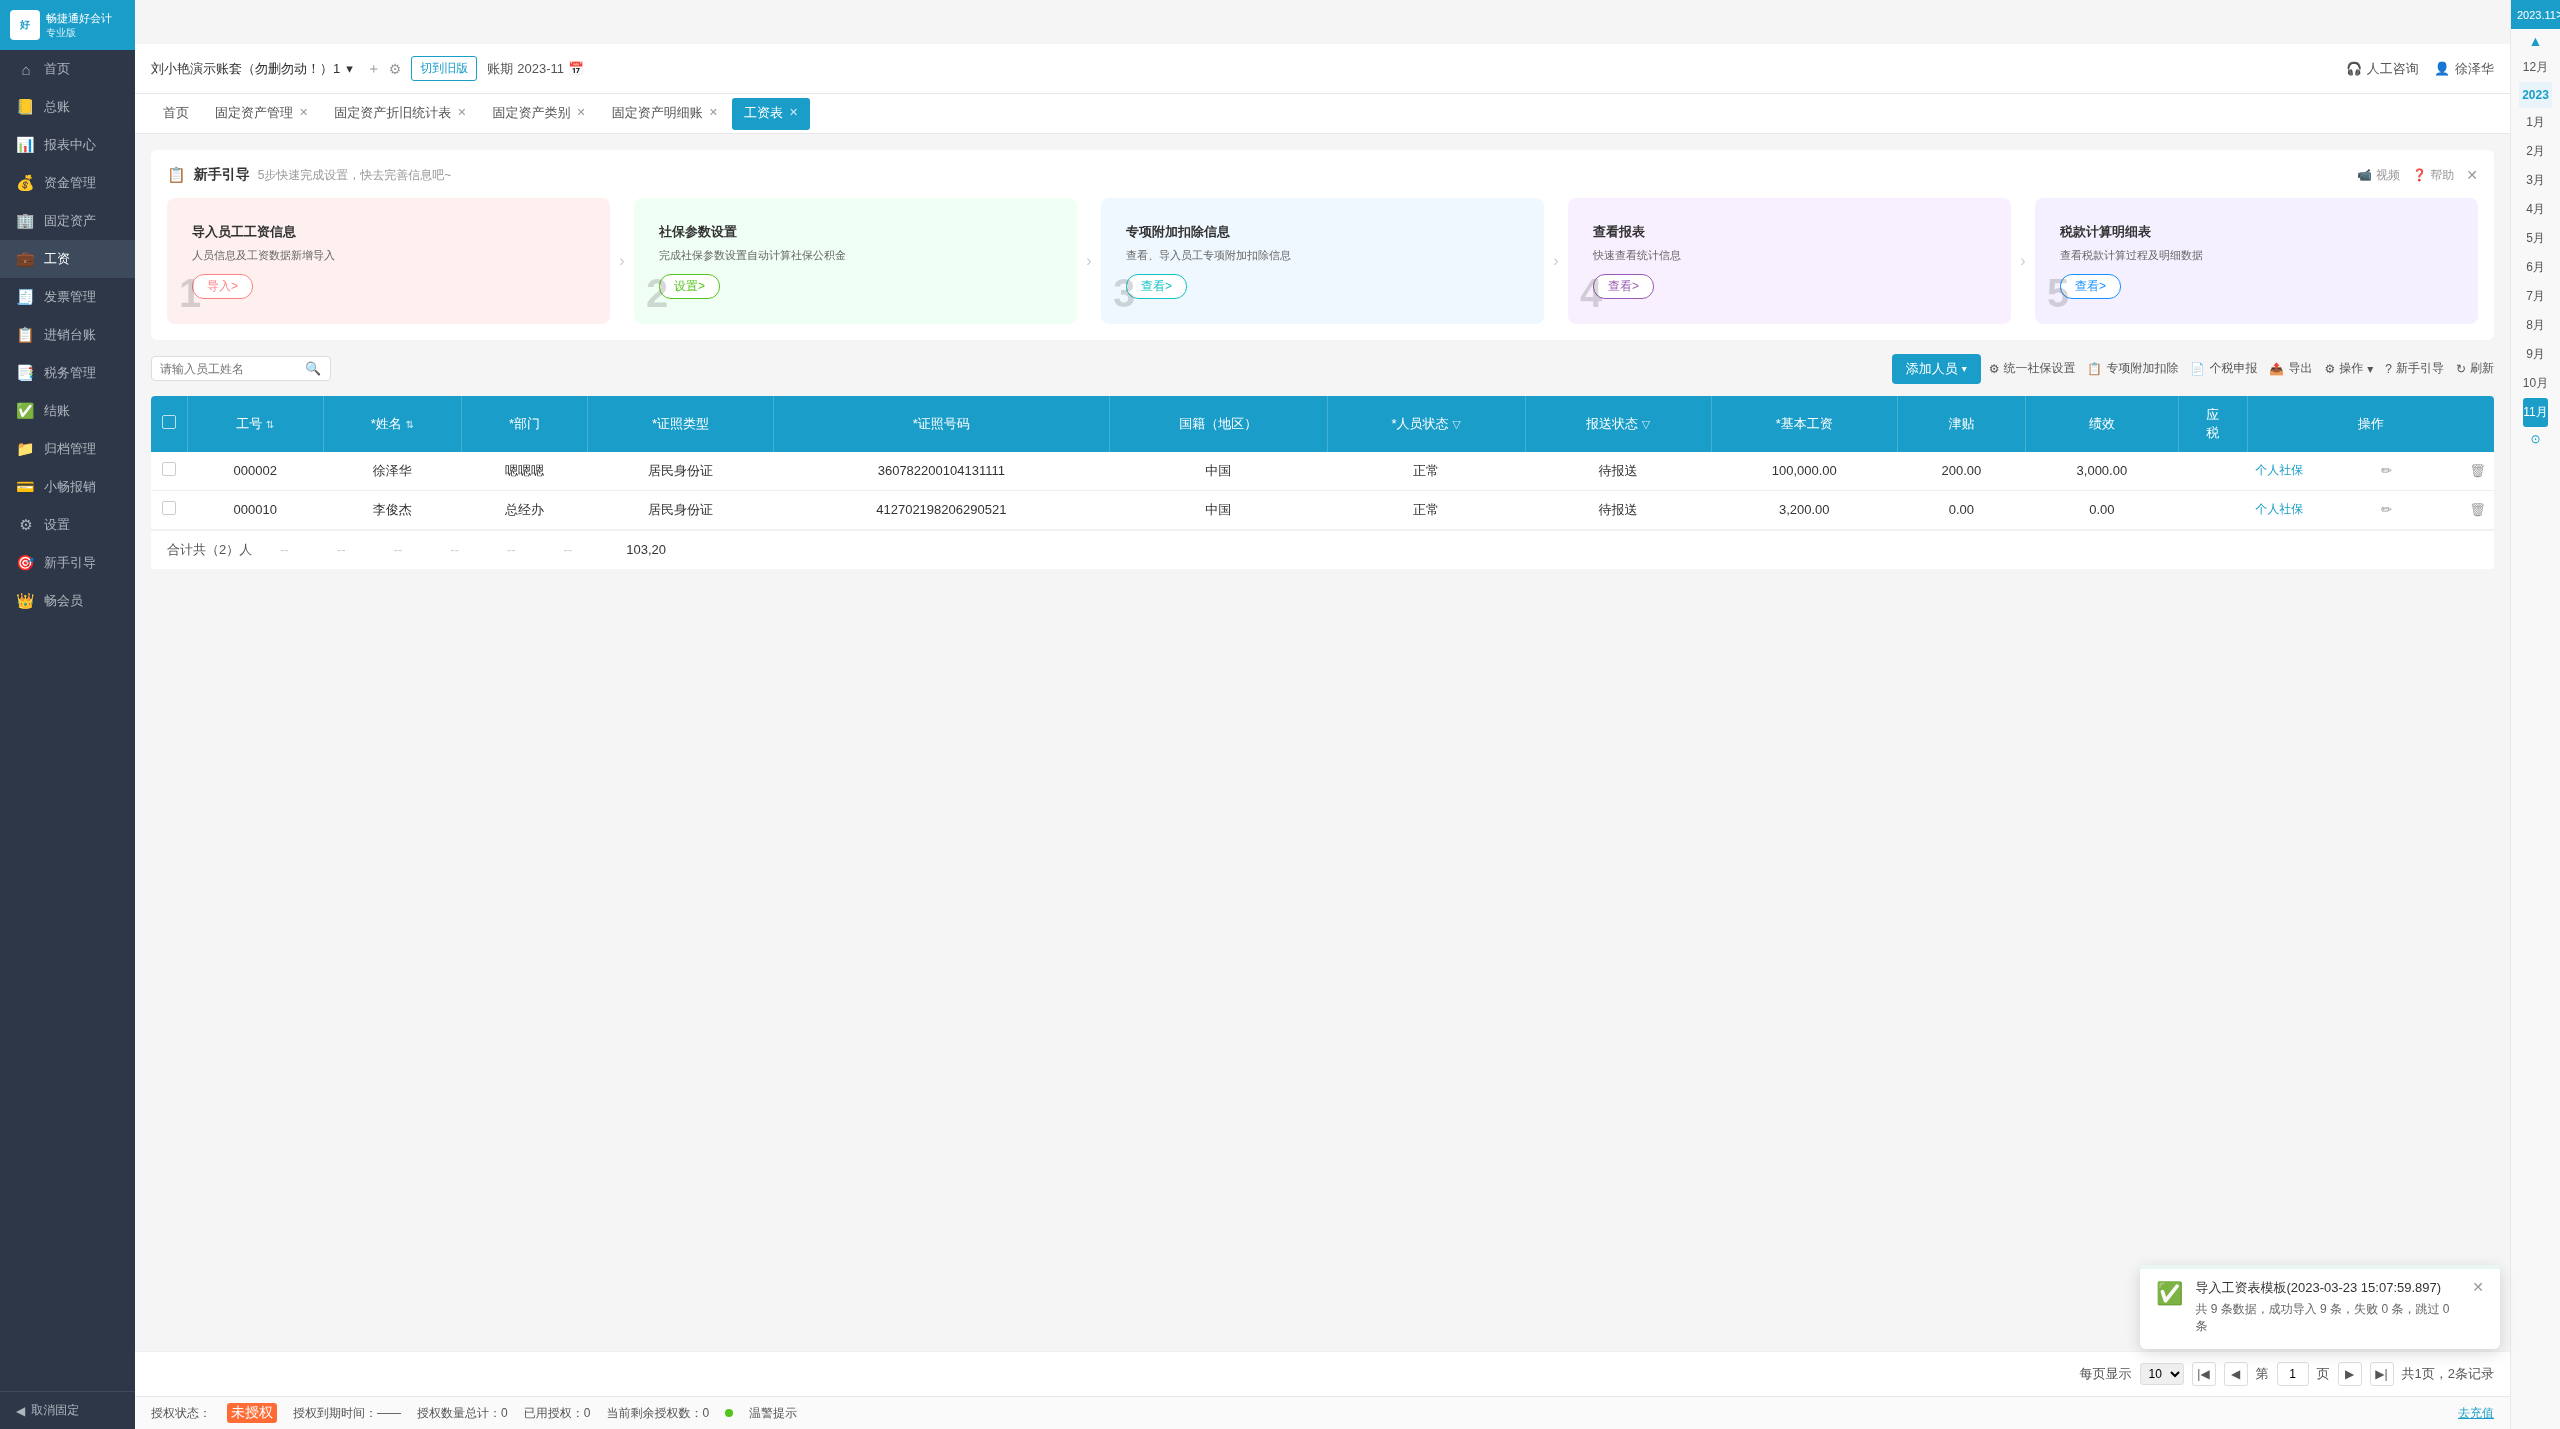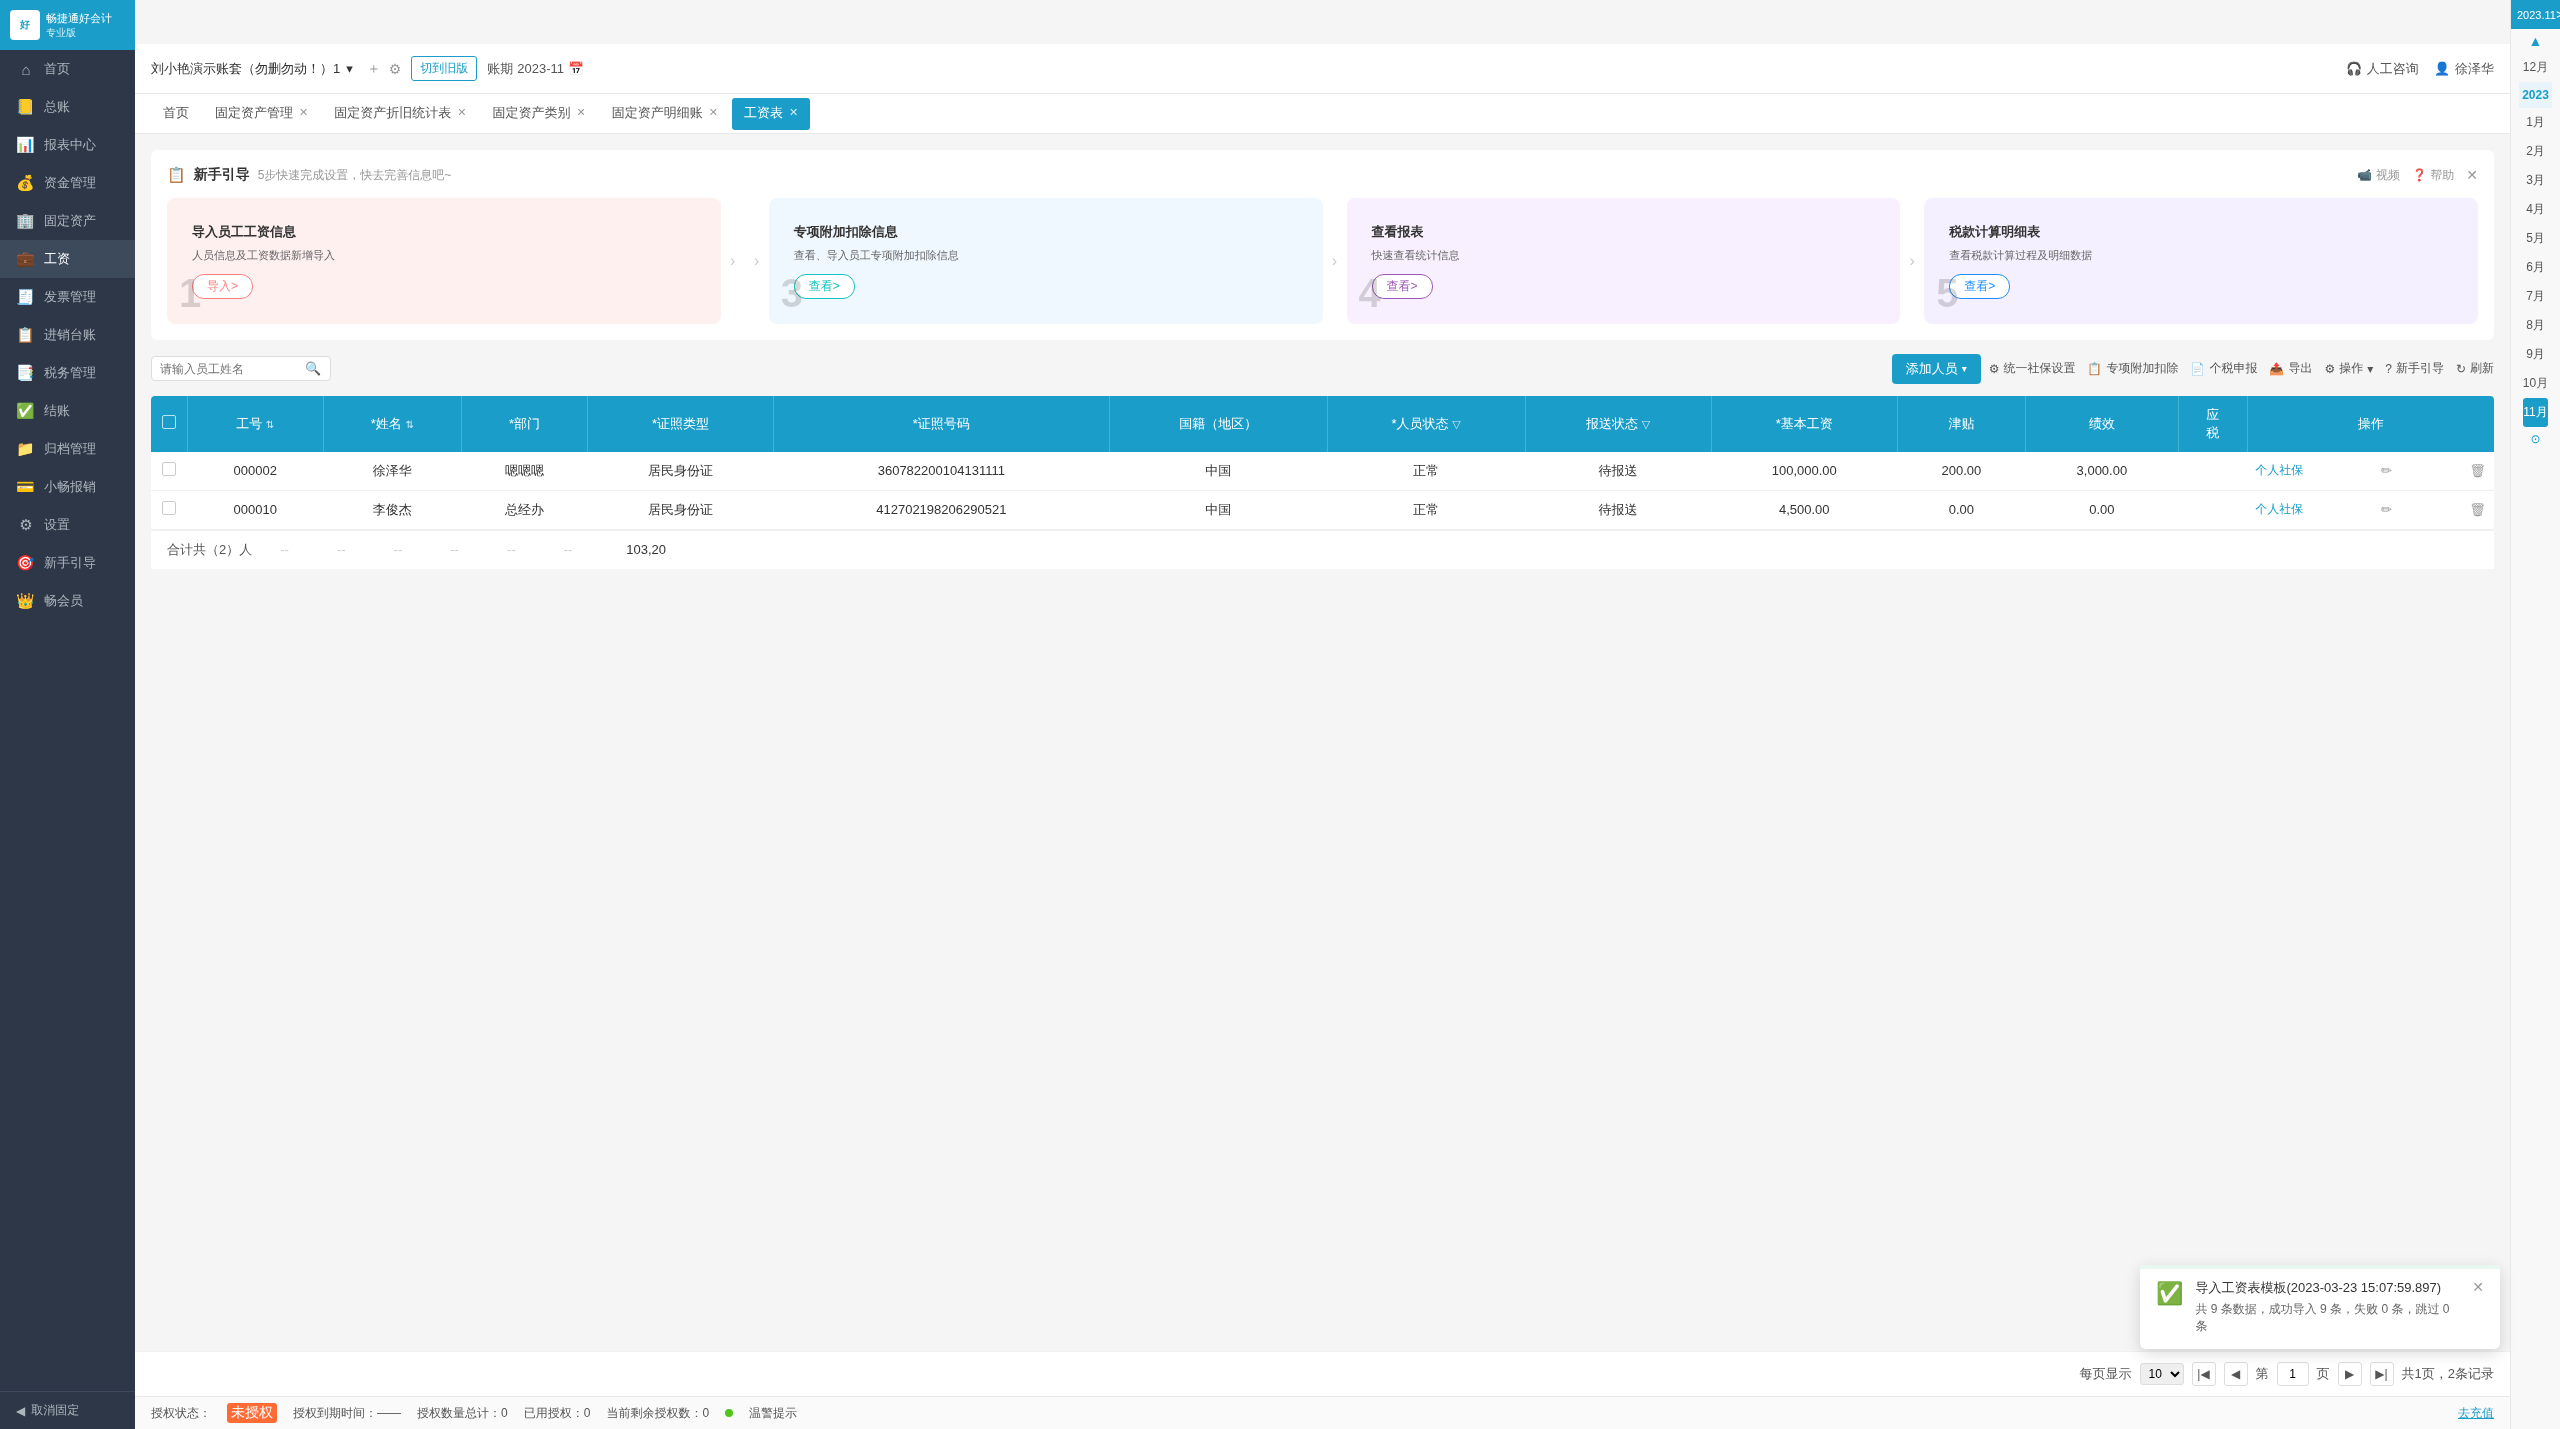--- a/index.html
+++ b/index.html
@@ -541,20 +541,26 @@
         <div class="wizard-steps">
 
           <div class="wizard-step step-pink">
             <div class="step-title">导入员工工资信息</div>
             <div class="step-desc">人员信息及工资数据新增导入</div>
             <div class="step-btn step-btn-pink">导入&gt;</div>
             <div class="step-num">1</div>
           </div>
           <div class="step-arrow">›</div>
 
+          <div class="wizard-step step-green">
+            <div class="step-title">社保参数设置</div>
+            <div class="step-desc">完成社保参数设置自动计算社保公积金</div>
+            <div class="step-btn step-btn-green">设置&gt;</div>
+            <div class="step-num">2</div>
+          </div>
           <div class="step-arrow">›</div>
 
           <div class="wizard-step step-blue">
             <div class="step-title">专项附加扣除信息</div>
             <div class="step-desc">查看、导入员工专项附加扣除信息</div>
             <div class="step-btn step-btn-teal">查看&gt;</div>
             <div class="step-num">3</div>
           </div>
           <div class="step-arrow">›</div>
 
@@ -663,21 +669,21 @@
             <tr>
               <td><span class="cb"></span></td>
               <td>000010</td>
               <td class="td-link">李俊杰</td>
               <td>总经办</td>
               <td>居民身份证</td>
               <td>412702198206290521</td>
               <td>中国</td>
               <td>正常</td>
               <td>待报送</td>
-              <td>4,500.00</td>
+              <td>3,200.00</td>
               <td>0.00</td>
               <td>0.00</td>
               <td></td>
               <td>
                 <div class="td-ops">
                   <span class="op-link">个人社保</span>
                   <span class="op-icon">✏</span>
                   <span class="op-icon">🗑</span>
                 </div>
               </td>

